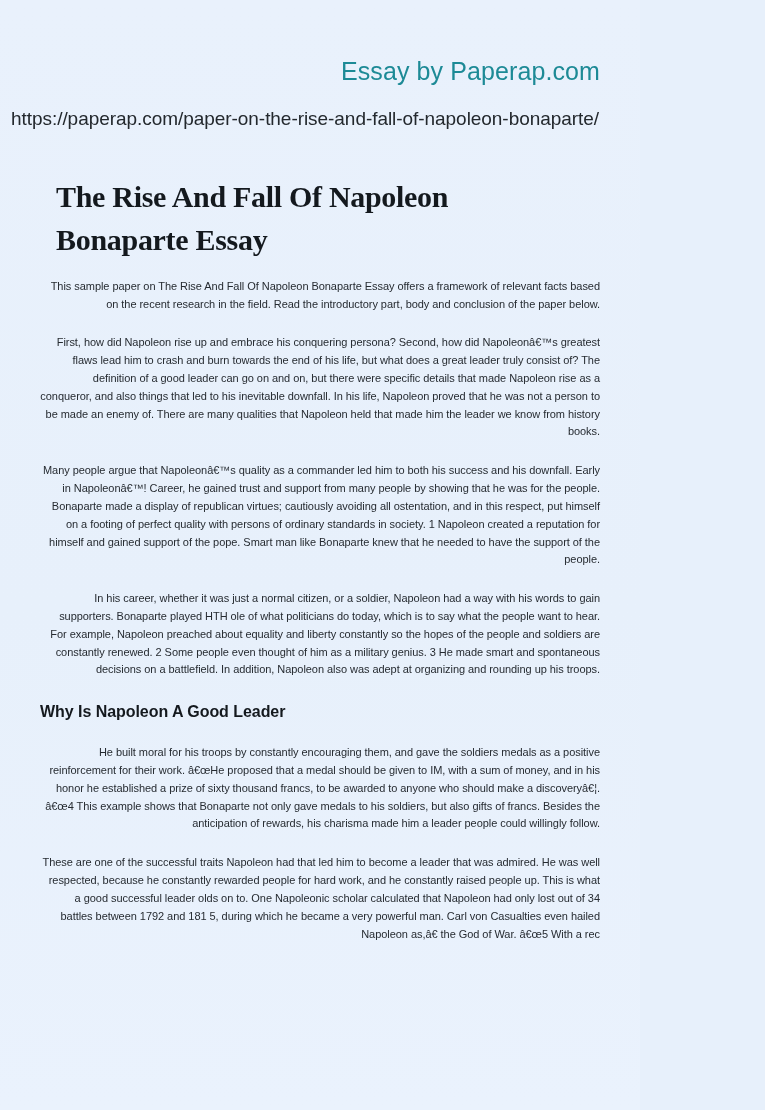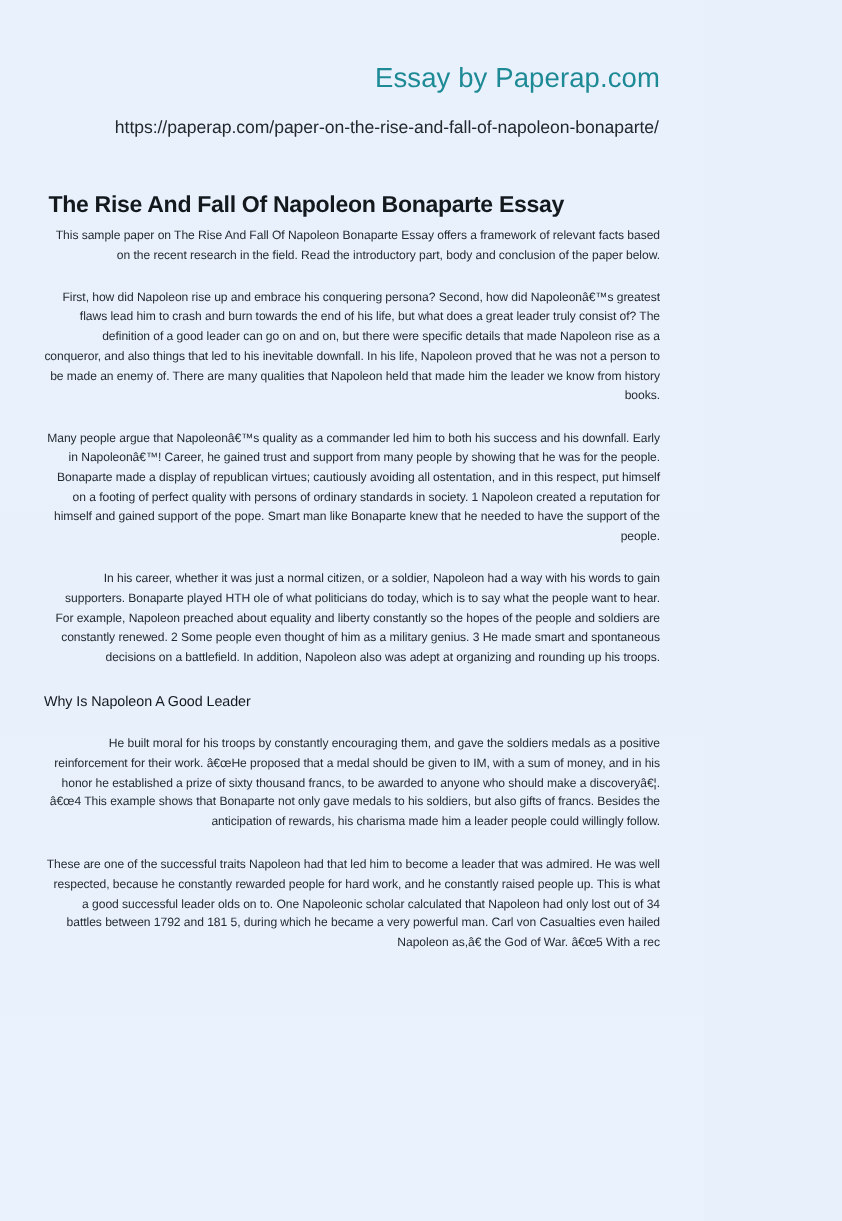--- a/index.html
+++ b/index.html
@@ -32,54 +32,55 @@
     letter-spacing: 0.1px;
     line-height: 1.2;
   }
   .url-row {
     margin-top: 22px;
     padding-right: 41px;
     text-align: right;
   }
   .url {
     color: #23282d;
-    font-size: 16px;
+    font-size: 19px;
     font-weight: 400;
     letter-spacing: -0.05px;
     text-align: center;
   }
   .content {
     padding: 0 40px 0 40px;
     margin-top: 46px;
   }
   h1.doc-title {
-    margin: 4px;
-    font-size: 21px;
+    margin: 16px;
+    font-size: 30px;
     line-height: 1.43;
     font-weight: bold;
     color: #14191e;
     letter-spacing: -0.3px;
     max-width: 690px;
+    font-family: Liberation Serif, serif;
   }
   p.para {
     margin: 0 0 21px 0;
     font-size: 11px;
     line-height: 1.62;
     color: #262b31;
     letter-spacing: -0.05px;
     max-width: 685px;
     text-align: right;
   }
   .body-start {
     margin-top: 37px;
   }
   h2.subhead {
     margin: 0 0 20px 0;
-    font-size: 13px;
-    font-weight: normal;
+    font-size: 16px;
+    font-weight: bold;
     color: #14191e;
     line-height: 1.5;
     letter-spacing: -0.05px;
   }
 </style>
 </head>
 <body>
 
 <div class="page">
 

